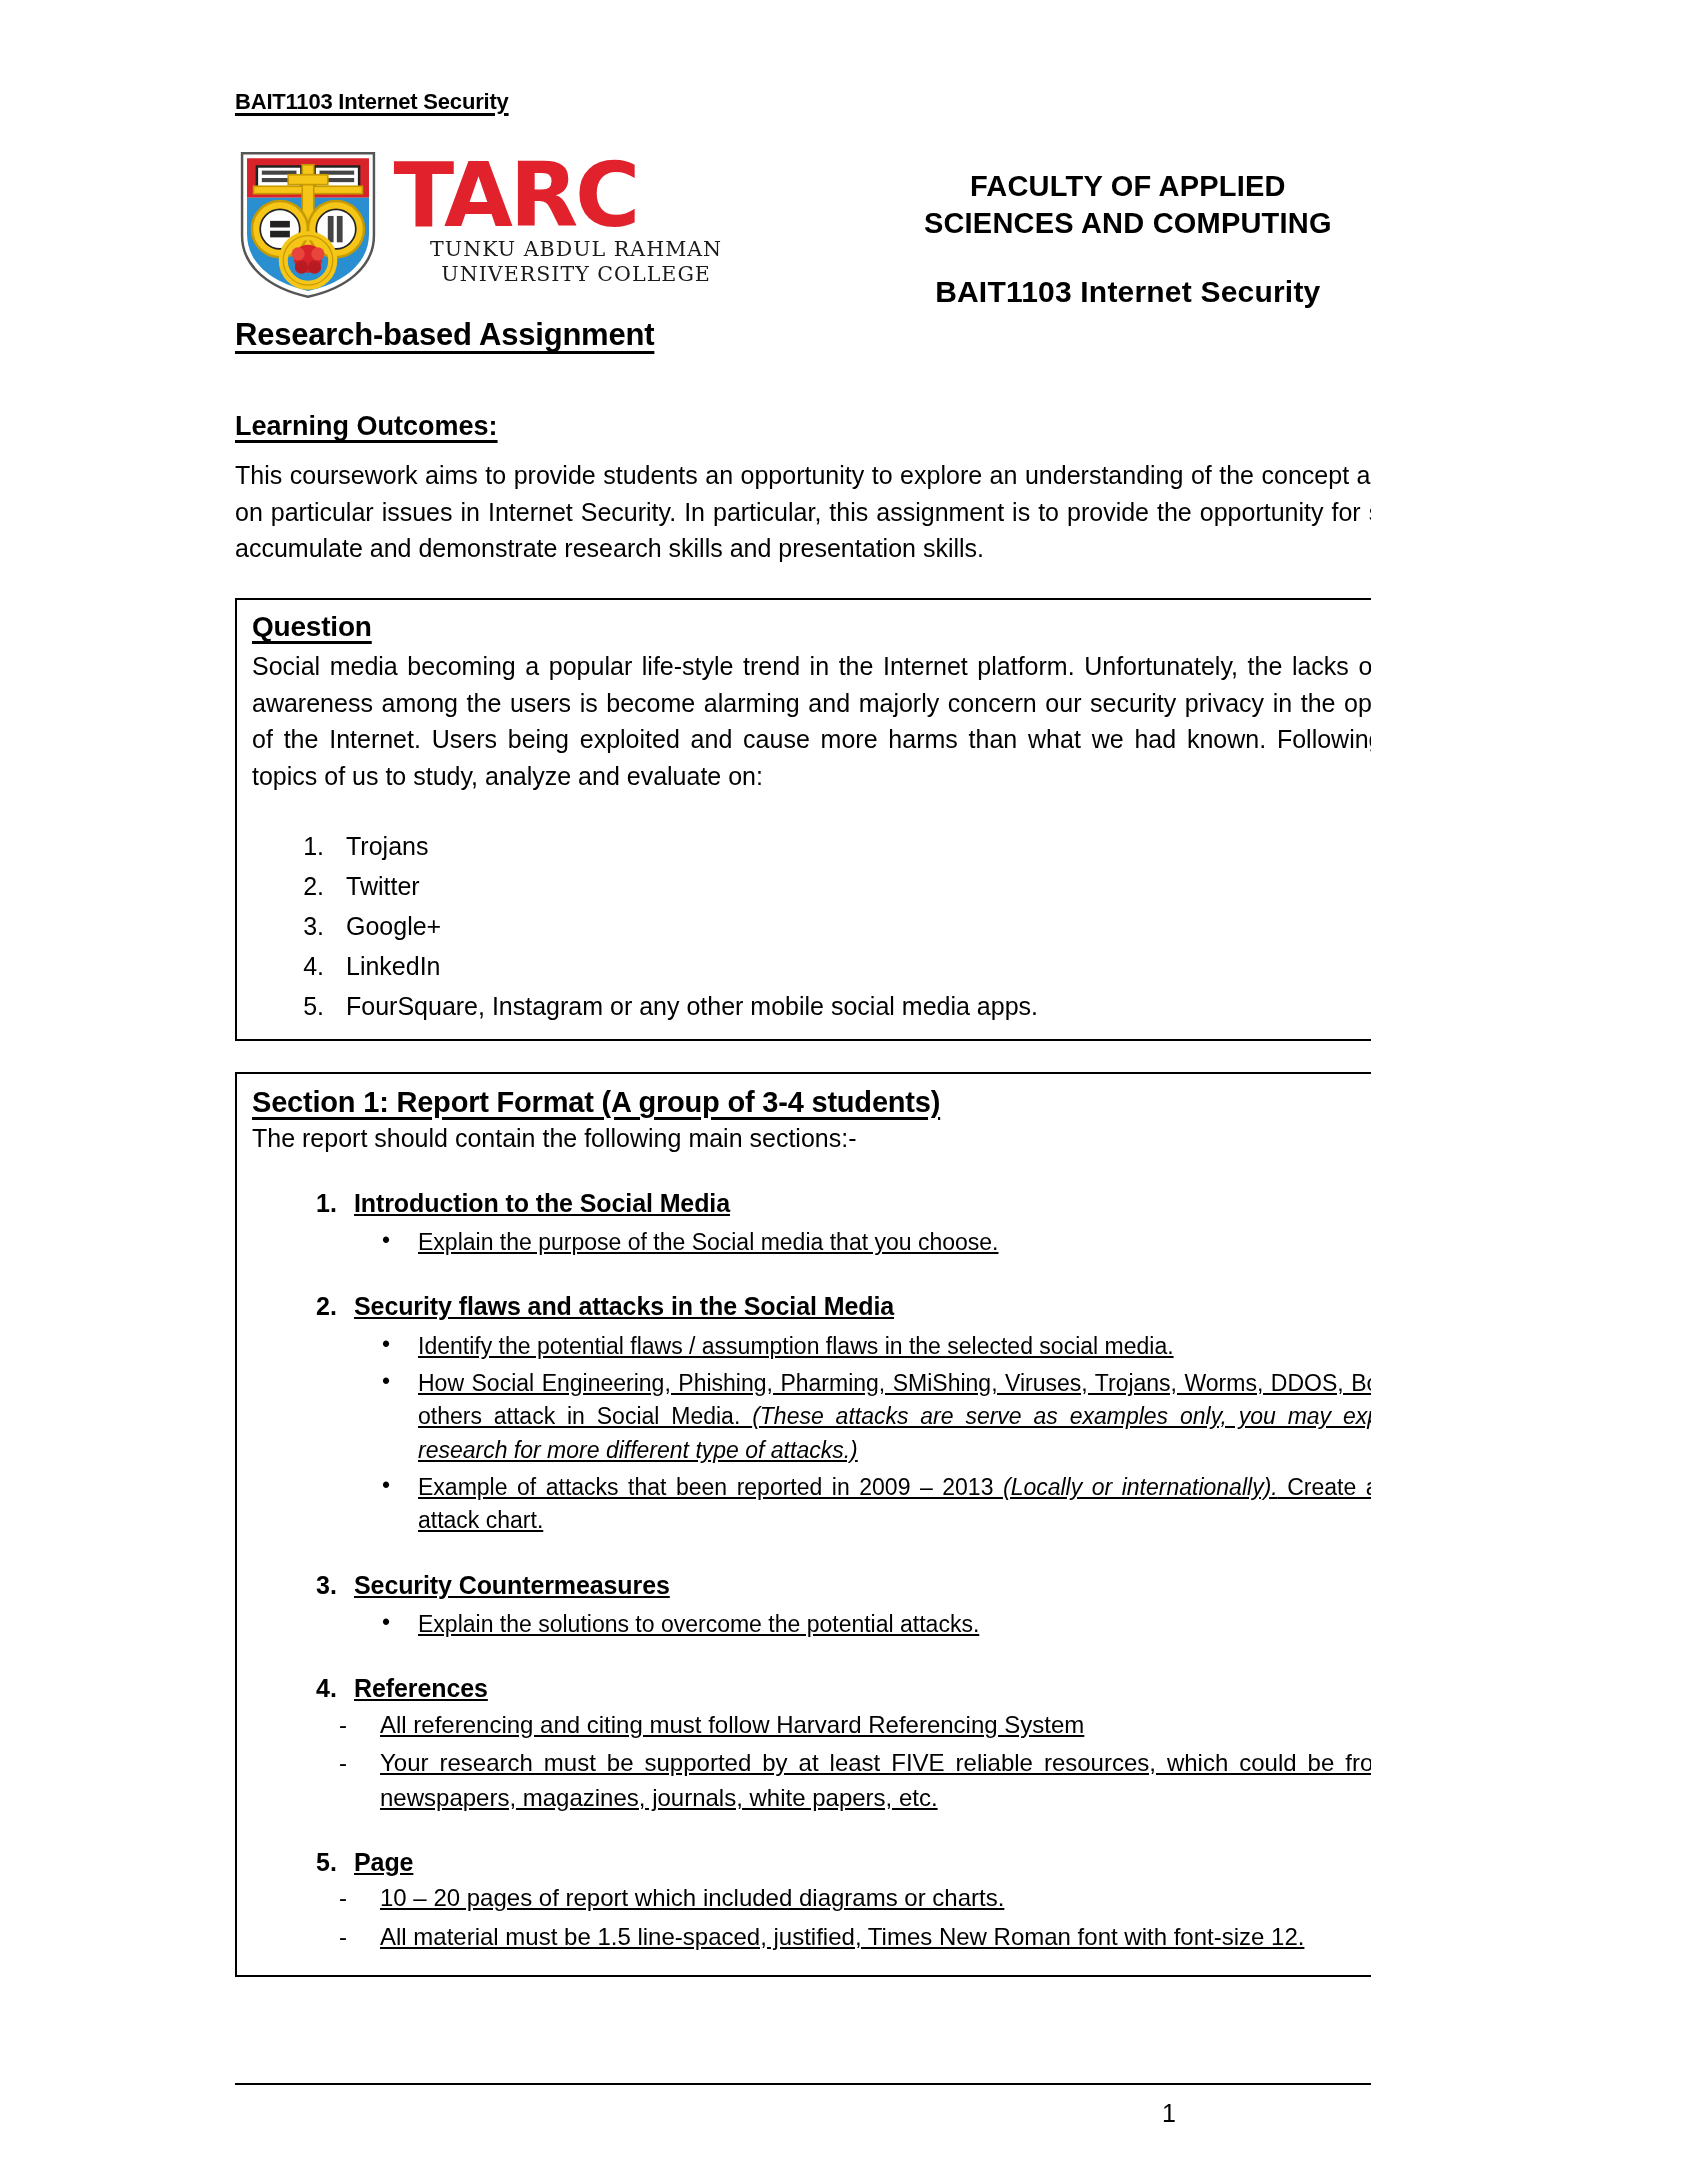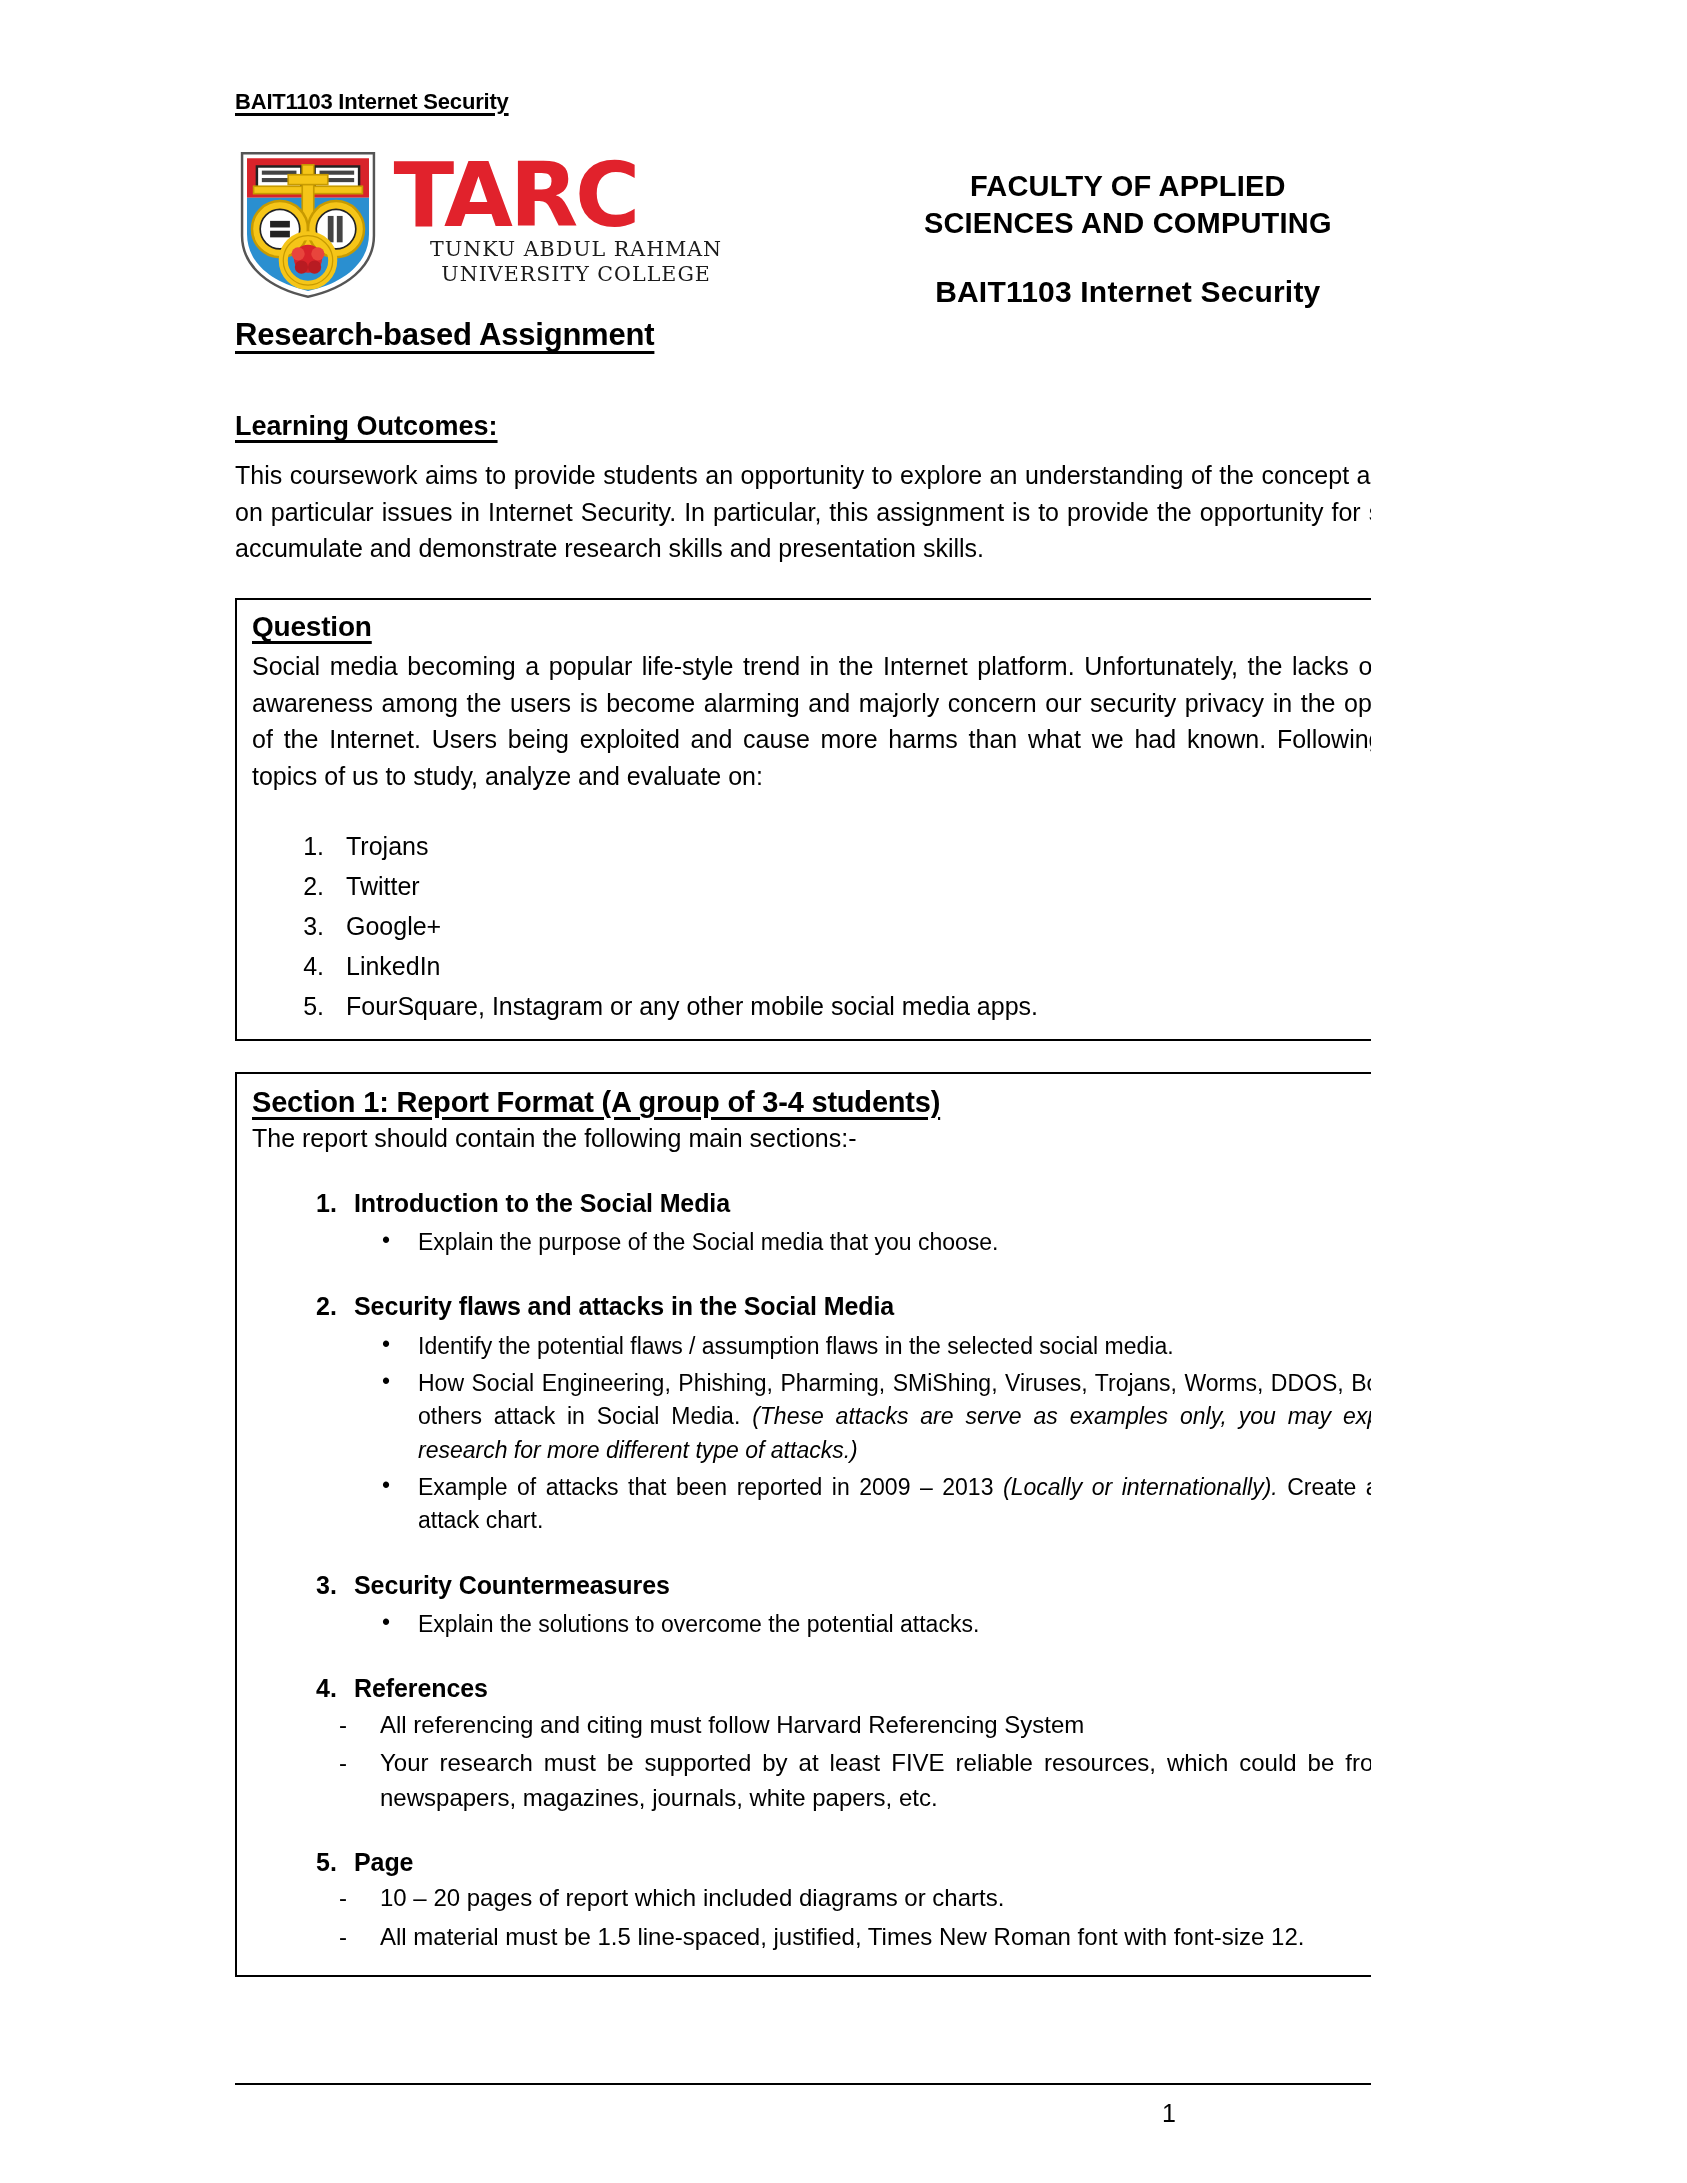--- a/index.html
+++ b/index.html
@@ -163,20 +163,21 @@
   
   .fmt-intro {
     font-size: 25px;
     margin-top: 5px;
   }
   ol.fmt {
     counter-reset: fmtc;
     list-style: none;
     margin: 36px 0 0 0;
     padding-left: 0;
+    text-decoration: underline;
   }
   ol.fmt > li {
     counter-increment: fmtc;
     position: relative;
     padding-left: 102px;
     margin-bottom: 33px;
   }
   ol.fmt > li:last-child { margin-bottom: 5px; }
   ol.fmt > li::before {
     content: counter(fmtc) ".";

